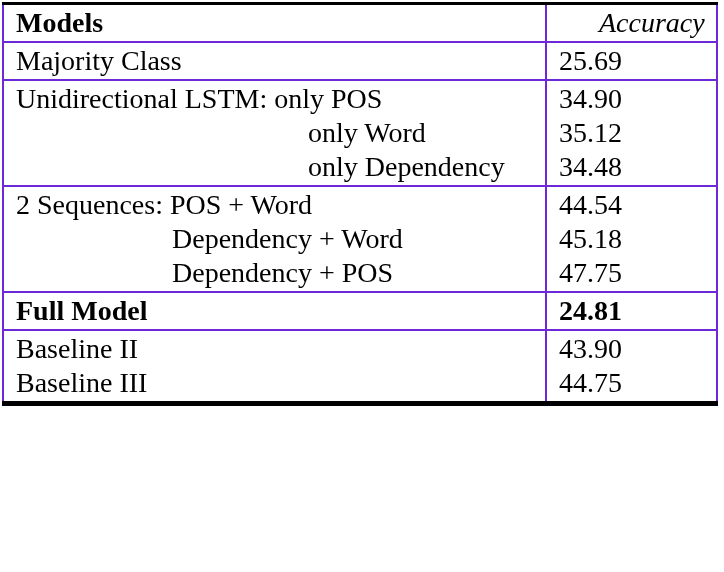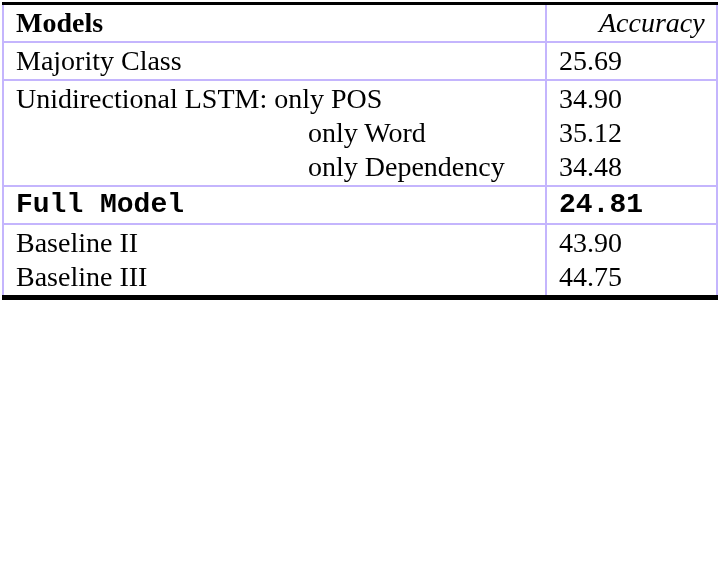--- a/index.html
+++ b/index.html
@@ -17,35 +17,35 @@
     border: 2px solid #000000;
     border-top-width: 3px;
     border-bottom-width: 5px;
     font-family: "Liberation Serif", "DejaVu Serif", serif;
     font-size: 28px;
     color: #000000;
   }
   col.c1 { width: 543px; }
   col.c2 { width: 171px; }
   td, th {
-    border: 2px solid #c4b5fd;
+    border: 2px solid #6d28d9;
     padding: 1px 4px 1px 12px;
     vertical-align: top;
     text-align: left;
     font-weight: normal;
     overflow: hidden;
   }
   .line {
     height: 34px;
     line-height: 34px;
     white-space: nowrap;
   }
   .models-header { font-weight: bold; }
   .acc-header { font-style: italic; margin-left: 40px; }
-  tr.bold-row td { font-weight: bold; font-family: Liberation Mono, monospace; }
+  tr.bold-row td { font-weight: bold; }
   .ind-only { margin-left: 292px; }
   .ind-dep  { margin-left: 156px; }
 </style>
 </head>
 <body>
 
 <table class="results">
   <colgroup>
       <col class="c1">
       <col class="c2">
@@ -77,20 +77,32 @@
         <div class="line ind-only">only Dependency</div>
       </td>
       <td>
         <div class="line">34.90</div>
         <div class="line">35.12</div>
         <div class="line">34.48</div>
       </td>
     </tr>
 
 
+    <tr>
+      <td>
+        <div class="line">2 Sequences: POS + Word</div>
+        <div class="line ind-dep">Dependency + Word</div>
+        <div class="line ind-dep">Dependency + POS</div>
+      </td>
+      <td>
+        <div class="line">44.54</div>
+        <div class="line">45.18</div>
+        <div class="line">47.75</div>
+      </td>
+    </tr>
 
     <tr class="bold-row">
       <td>
         <div class="line">Full Model</div>
       </td>
       <td>
         <div class="line">24.81</div>
       </td>
     </tr>
 

